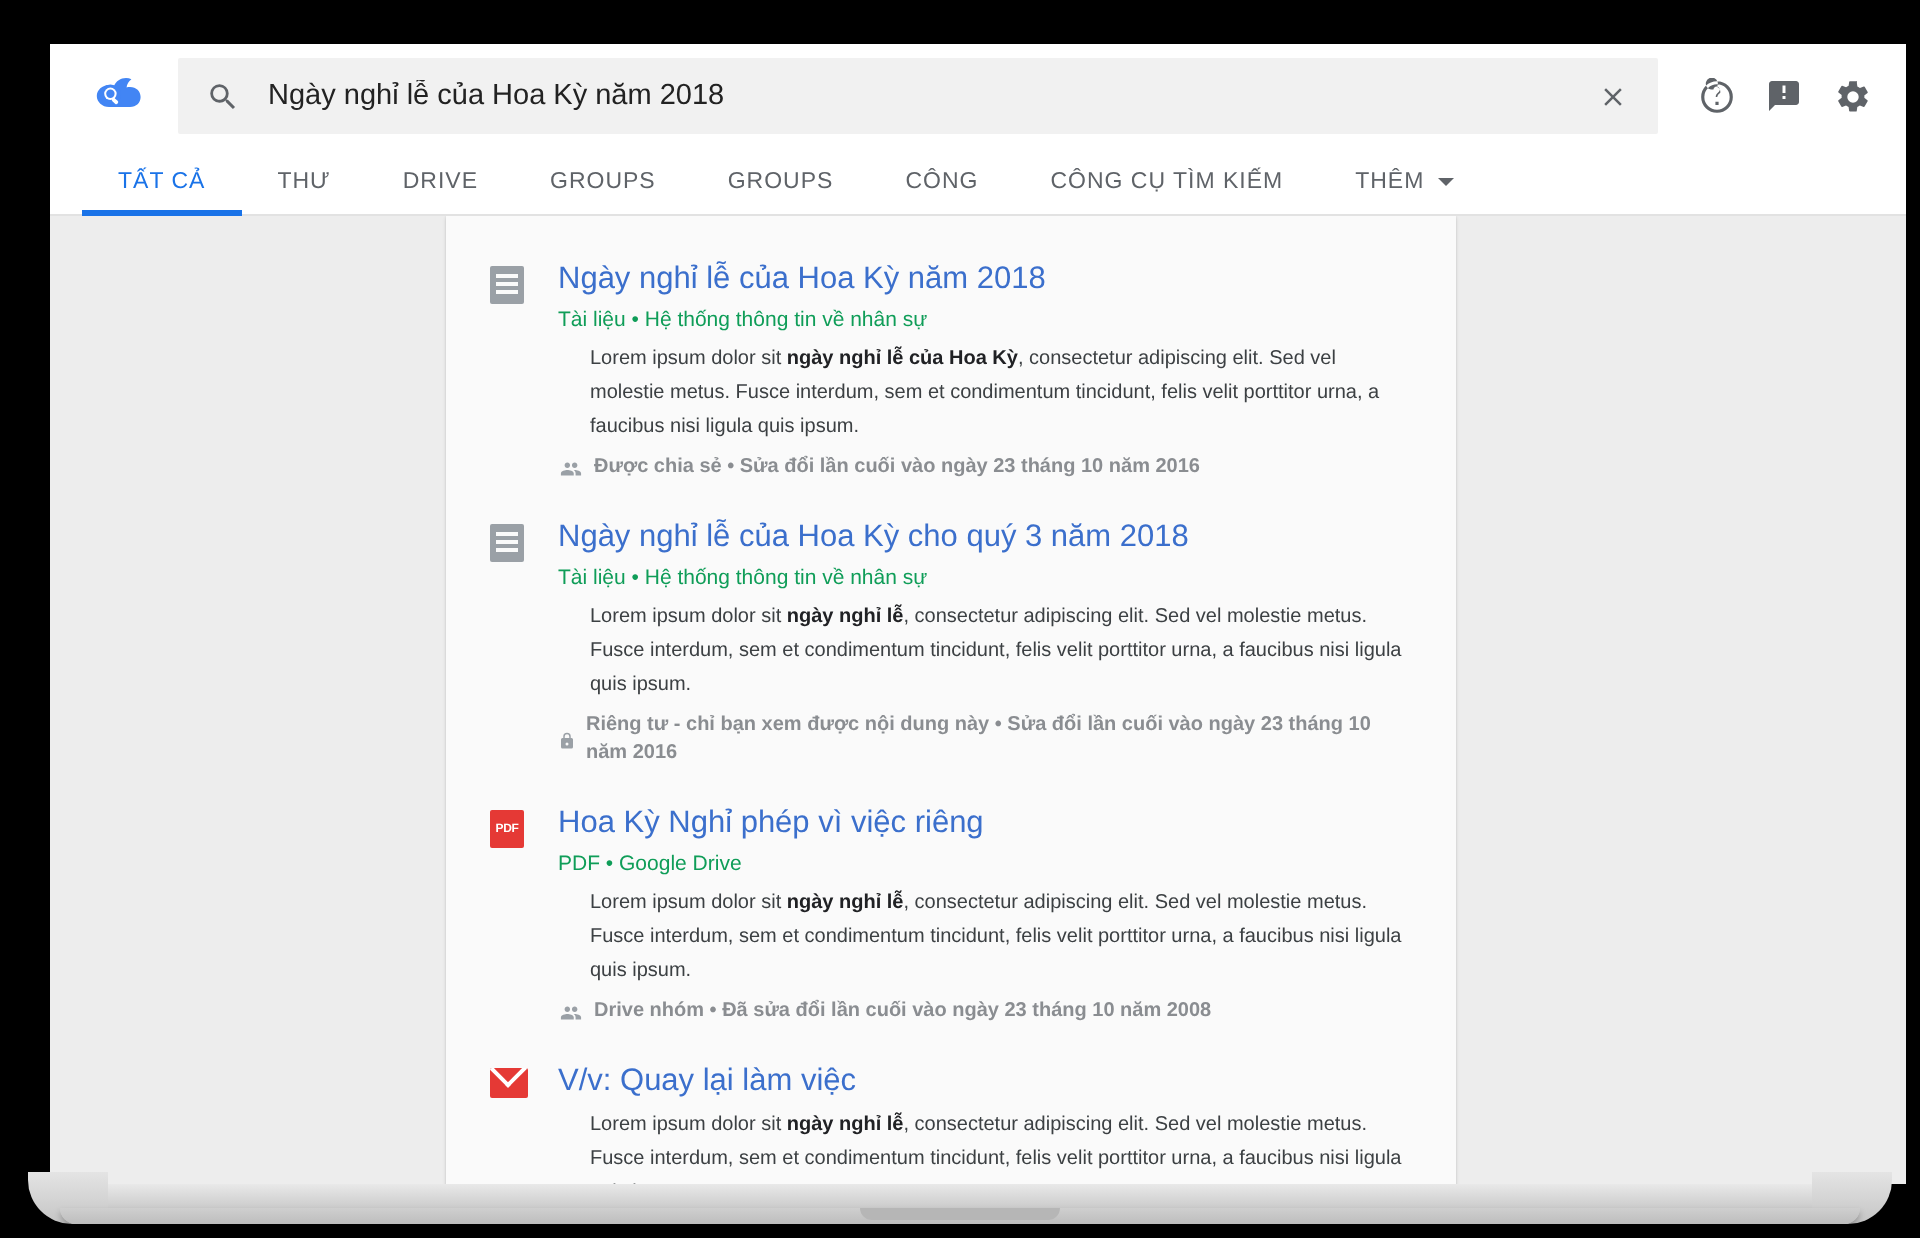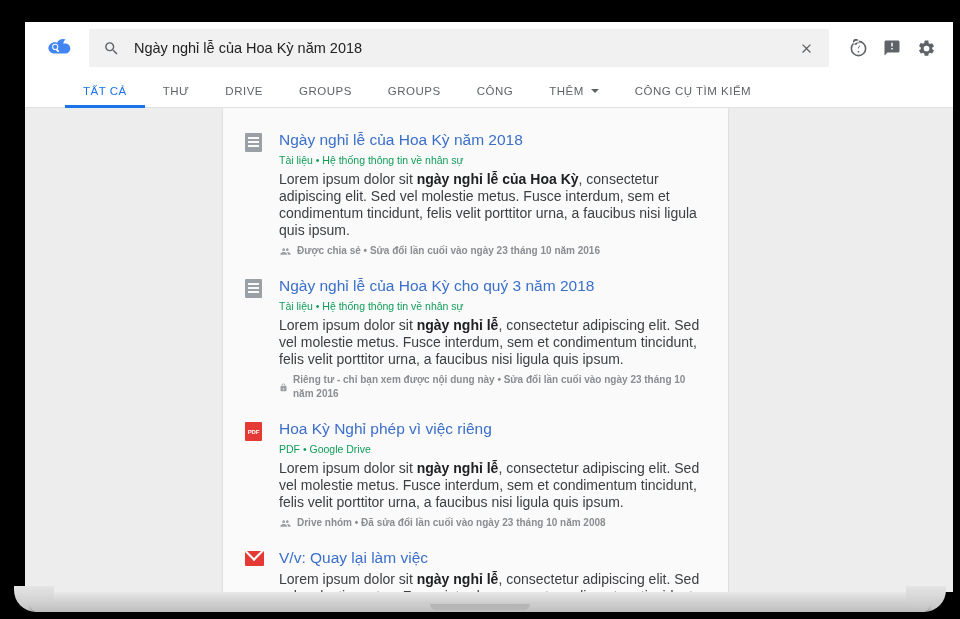--- a/index.html
+++ b/index.html
@@ -107,21 +107,21 @@
     cursor: pointer;
   }
 
   
   .tabsbar {
     height: 34px;
     background: #fff;
     border-bottom: 1px solid #e2e2e2;
     display: flex;
     align-items: stretch;
-    padding-left: 40px;
+    padding-left: 16px;
   }
   .tab {
     display: flex; align-items: center;
     padding: 0 18px;
     font-size: 11.5px;
     letter-spacing: .5px;
     color: #5f6368;
     cursor: pointer;
     position: relative;
     white-space: nowrap;
@@ -176,24 +176,25 @@
     margin-bottom: 3px;
     cursor: pointer;
   }
   .r-src {
     font-size: 10.5px;
     color: #0f9d58;
     margin-bottom: 4px;
     line-height: 14px;
   }
   .r-snip {
-    font-size: 14px;
+    font-size: 10px;
     color: #3c4043;
     line-height: 17px;
     margin-bottom: 5px;
+    margin-left: 16px;
   }
   .r-snip b { font-weight: bold; color: #202124; }
   .r-meta {
     display: flex;
     align-items: center;
     font-size: 10px;
     color: #8a8d91;
     line-height: 14px;
     font-weight: bold;
   }
@@ -306,25 +307,25 @@
         <div class="tab">
           <span>GROUPS</span>
         </div>
         <div class="tab">
           <span>GROUPS</span>
         </div>
         <div class="tab">
           <span>CÔNG</span>
         </div>
         <div class="tab">
+          <span>CÔNG CỤ TÌM KIẾM</span>
+        </div>
+        <div class="tab">
           <span>THÊM</span>
           <span class="caret"></span>
-        </div>
-        <div class="tab">
-          <span>CÔNG CỤ TÌM KIẾM</span>
         </div>
       </div>
 
     <div class="body">
       <div class="card" id="results">
           <div class="result">
             <div class="r-icon"><span class="ic-doc"></span></div>
             <div class="r-body">
               <div class="r-title">Ngày nghỉ lễ của Hoa Kỳ năm 2018</div>
               <div class="r-src">Tài liệu • Hệ thống thông tin về nhân sự</div>

